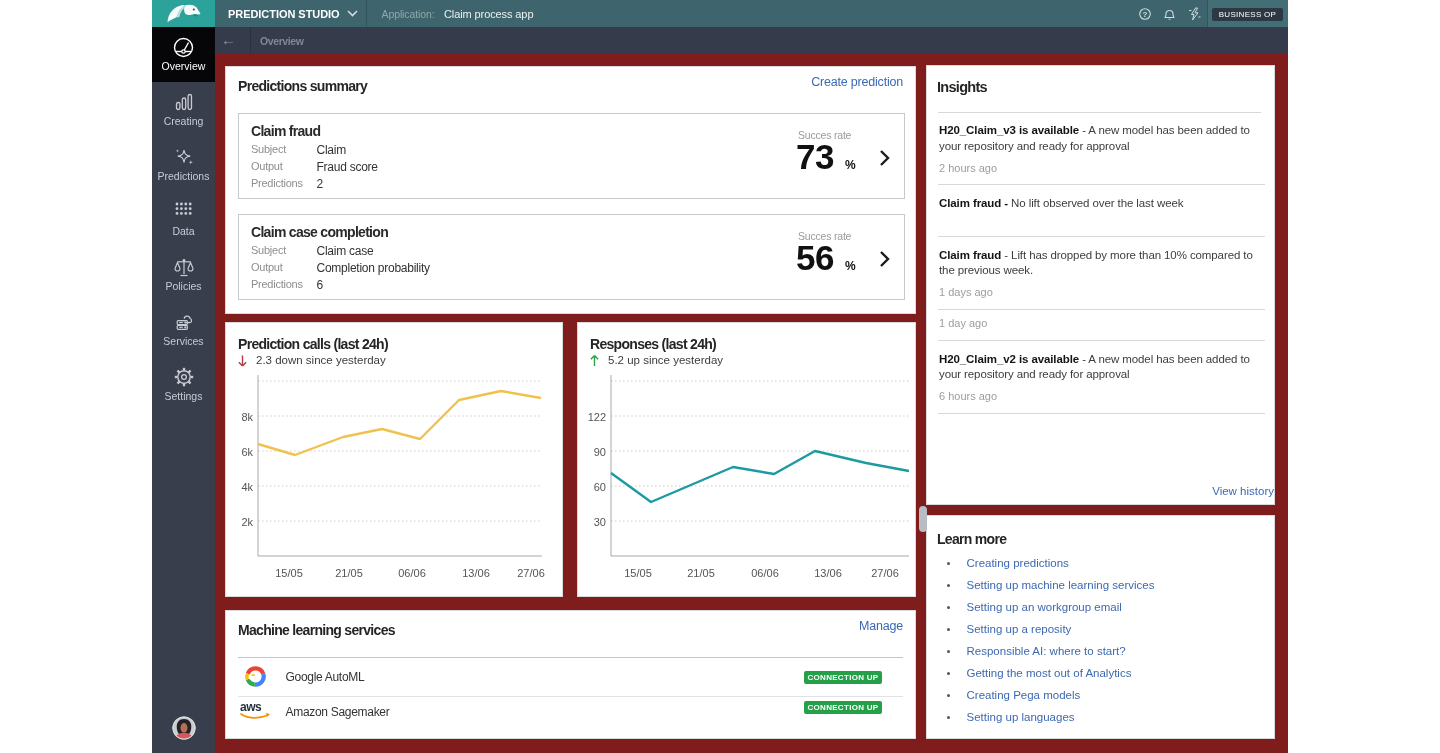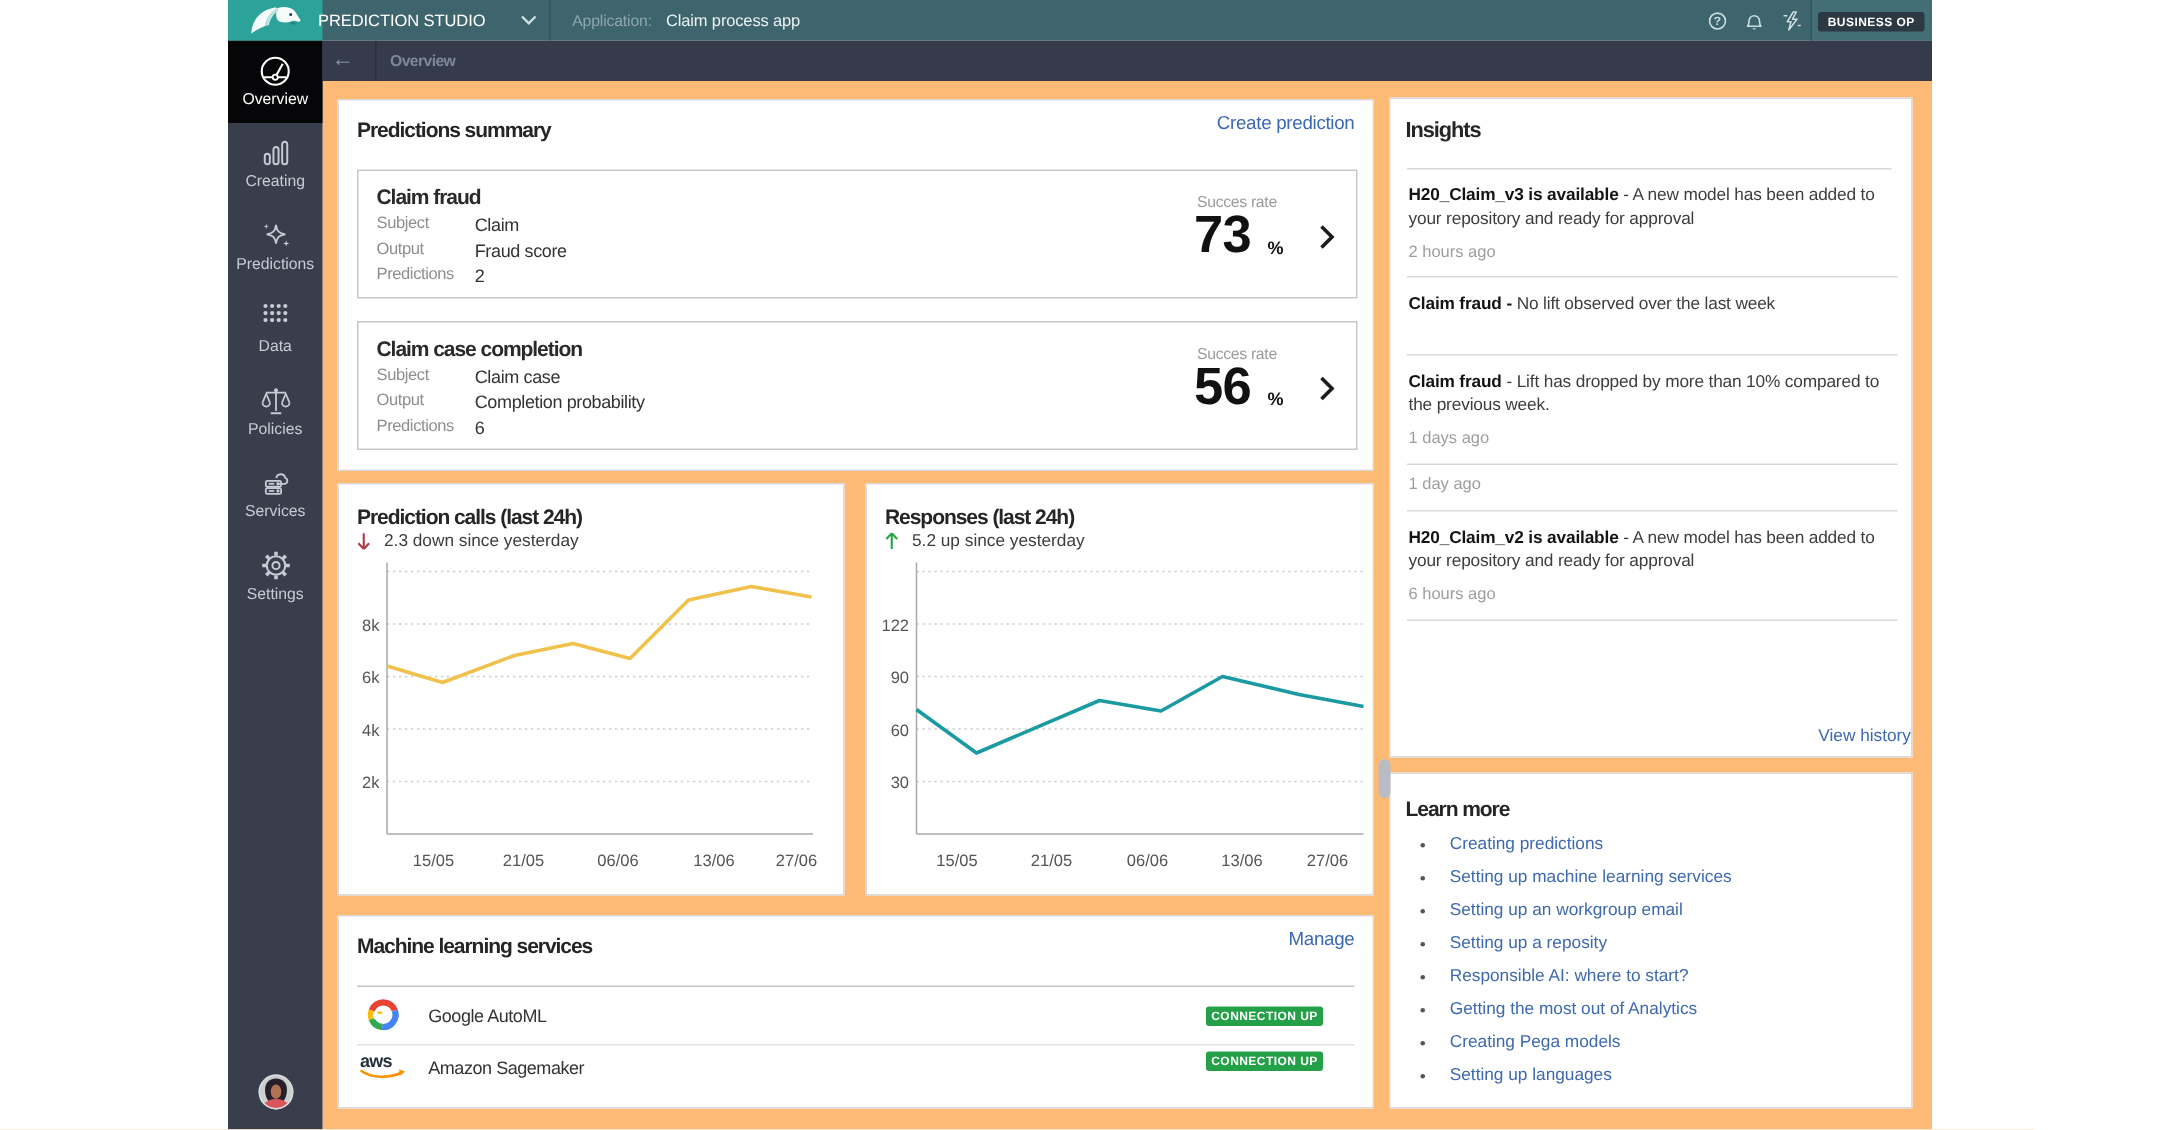--- a/index.html
+++ b/index.html
@@ -1,40 +1,40 @@
 <!DOCTYPE html>
 <html><head>
 <meta charset="utf-8">
 <style>
 *{box-sizing:border-box;margin:0;padding:0}
 html,body{width:1440px;height:753px;margin:0;background:#fff;overflow:hidden;font-family:"Liberation Sans",sans-serif;}
 .app{position:relative;width:1136px;height:753px;margin-left:152px;background:#e8e8eb;overflow:hidden}
 
 .topbar{position:absolute;left:0;top:0;width:1136px;height:27px;background:#3e656d}
 .logo{position:absolute;left:0;top:0;width:63px;height:27px;background:#2ba29a}
-.tb-title{position:absolute;left:60px;top:0;height:38px;line-height:28px;color:#fff;font-size:11px;font-weight:normal;letter-spacing:-.05px}
+.tb-title{position:absolute;left:76px;top:0;height:38px;line-height:28px;color:#fff;font-size:11px;font-weight:bold;letter-spacing:-.05px}
 .tb-div{position:absolute;top:0;width:1px;height:27px;background:#31555d}
 .tb-app-label{position:absolute;left:229.5px;top:0;height:27px;line-height:28px;color:#8da7ac;font-size:10.5px;letter-spacing:-.1px}
 .tb-app-val{position:absolute;left:292px;top:0;height:27px;line-height:28px;color:#eaf1f1;font-size:11px;letter-spacing:-.1px}
 .tb-right{position:absolute;left:1055px;top:0;width:81px;height:27px;background:#446e76}
-.bop{position:absolute;left:1060px;top:7.5px;width:71px;height:13px;background:#2c3943;border-radius:2px;color:#fff;font-size:8px;font-weight:bold;letter-spacing:.3px;text-align:center;line-height:13.5px}
+.bop{position:absolute;left:1060px;top:7.5px;width:71px;height:13px;background:#2c3943;border-radius:2px;color:#fff;font-size:8px;font-weight:normal;letter-spacing:.3px;text-align:center;line-height:13.5px}
 
 .navbar{position:absolute;left:63px;top:27px;width:1073px;height:27px;background:#353b4b}
 .nav-back{position:absolute;left:6px;top:0;height:27px;line-height:26px;color:#8d94a6;font-size:15px}
 .nav-div{position:absolute;left:34.5px;top:0;width:1px;height:27px;background:#2a303e}
 .nav-tab{position:absolute;left:45px;top:0;height:27px;line-height:28px;color:#7f8798;font-size:10.5px;font-weight:bold;letter-spacing:-.4px}
 
 .sidebar{position:absolute;left:0;top:27px;width:63px;height:726px;background:#393e4c}
 .sb-item{position:relative;width:63px;height:55px;text-align:center;color:#c7cbd4}
 .sb-item.sel{background:#060608;color:#fff}
 .sb-icon{position:absolute;left:0;top:10px;width:63px;height:20px;text-align:center}
 .sb-label{position:absolute;left:0;top:33px;width:63px;font-size:10.5px;text-align:center}
 .avatar{position:absolute;left:19.5px;top:689px;width:24px;height:24px}
 
-.content{position:absolute;left:63px;top:54px;width:1073px;height:699px;background:#fdba74}
+.content{position:absolute;left:63px;top:54px;width:1073px;height:699px;background:#7f1d1d}
 .panel{position:absolute;background:#fff;border:1px solid #dadadd}
 .p-title{position:absolute;left:12px;top:11px;font-size:14px;font-weight:bold;color:#252525;letter-spacing:-.7px}
 .p-link{position:absolute;top:8px;font-size:12.5px;color:#3c69b4;letter-spacing:-.2px}
 
 .card{position:absolute;left:12px;width:667px;height:86px;border:1px solid #c8c8cb;background:#fff}
 .c-title{position:absolute;left:12px;top:9px;font-size:14px;font-weight:bold;color:#2a2a2a;letter-spacing:-.7px}
 .c-lab{position:absolute;left:12px;width:70px;font-size:11px;color:#8e8e8e;letter-spacing:-.25px}
 .c-val{position:absolute;left:77.5px;font-size:12px;color:#333;letter-spacing:-.25px}
 .c-sr{position:absolute;left:559px;top:15px;font-size:10.5px;color:#9b9b9b;letter-spacing:-.2px}
 .c-num{position:absolute;left:557px;top:22.5px;font-size:35px;font-weight:600;color:#111;letter-spacing:-.5px}

